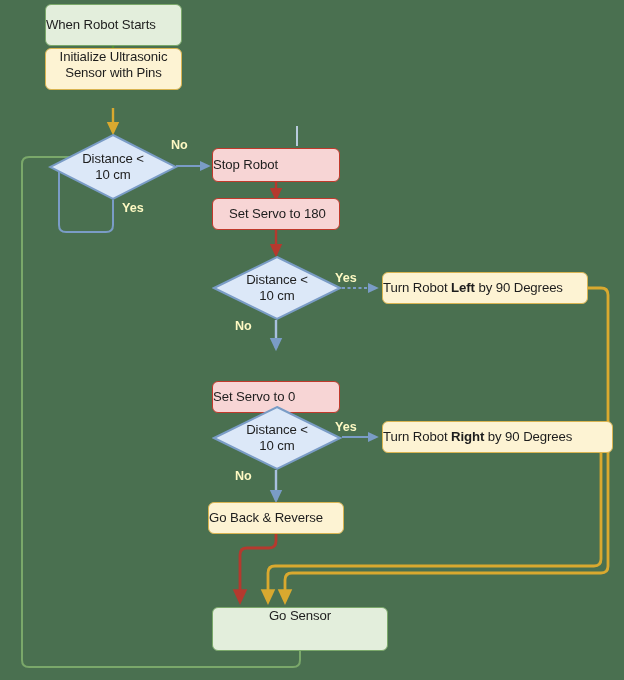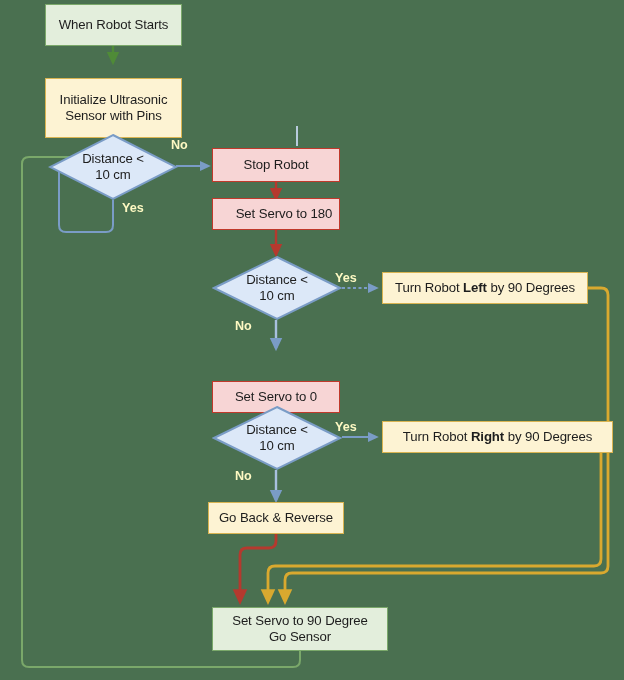--- a/index.html
+++ b/index.html
@@ -23,23 +23,23 @@
     left: 0;
     top: 0;
     width: 624px;
     height: 680px;
   }
   .node {
     position: absolute;
     box-sizing: border-box;
     display: flex;
     align-items: center;
-    justify-content: center;
+    justify-content: flex-start;
     text-align: center;
-    border-radius: 0;
+    border-radius: 6px;
     border-width: 1.6px;
     border-style: solid;
     font-size: 13.2px;
     line-height: 16px;
     color: #1d1d1d;
     letter-spacing: -0.1px;
     z-index: 3;
   }
   .node-green {
     background: #e3eedc;
@@ -143,21 +143,21 @@
 
     <path d="M588,437 L594,437 Q601,437 601,444 L601,559 Q601,566 594,566 L275,566 Q268,566 268,573 L268,601" fill="none" stroke="#d9a92f" stroke-width="2.8" marker-end="url(#ar-yellow)"></path>
 
     <path d="M300,651 L300,660 Q300,667 293,667 L29,667 Q22,667 22,660 L22,164 Q22,157 29,157 L128,157" fill="none" stroke="#7aa86a" stroke-width="2" marker-end="url(#ar-green)"></path>
   </svg>
 
   <div class="node node-green" style="left:45px; top:4px; width:137px; height:42px;">
     <span>When Robot Starts</span>
   </div>
 
-  <div class="node node-yellow" style="left:45px; top:78px; width:137px; height:60px; flex-direction:column;">
+  <div class="node node-yellow" style="left:45px; top:48px; width:137px; height:42px; flex-direction:column;">
     <span>Initialize Ultrasonic</span>
     <span>Sensor with Pins</span>
   </div>
 
   <div class="diamond" style="left:48px; top:133px; width:130px; height:68px;">
     <svg class="dshape" viewBox="0 0 130 68">
       <polygon points="65,2 128,34 65,66 2,34" fill="#dce8f8" stroke="#7a9cc6" stroke-width="2"></polygon>
     </svg>
     <div class="dlabel">
       <span>Distance &lt;</span>
@@ -216,17 +216,16 @@
     <span>
       <span>Turn Robot </span><span class="bold">Right</span><span> by 90 Degrees</span>
     </span>
   </div>
 
   <div class="node node-yellow" style="left:208px; top:502px; width:136px; height:32px;">
     <span>Go Back &amp; Reverse</span>
   </div>
 
   <div class="node node-green" style="left:212px; top:607px; width:176px; height:44px; flex-direction:column;">
-    <span>Set Servo to 90 Degree</span>
     <span>Go Sensor</span>
   </div>
 
 </div>
 
 </body></html>

